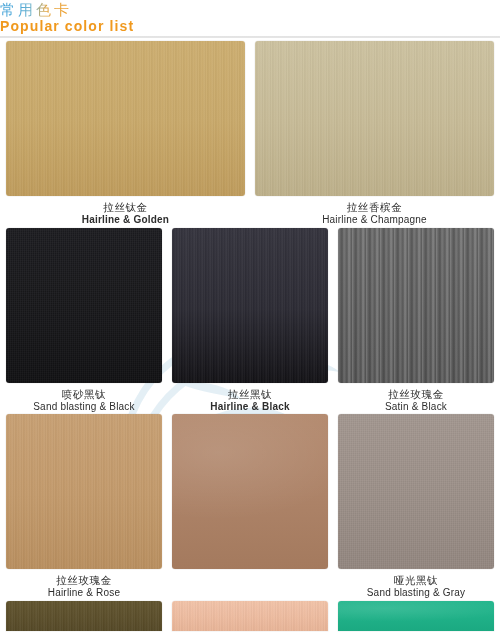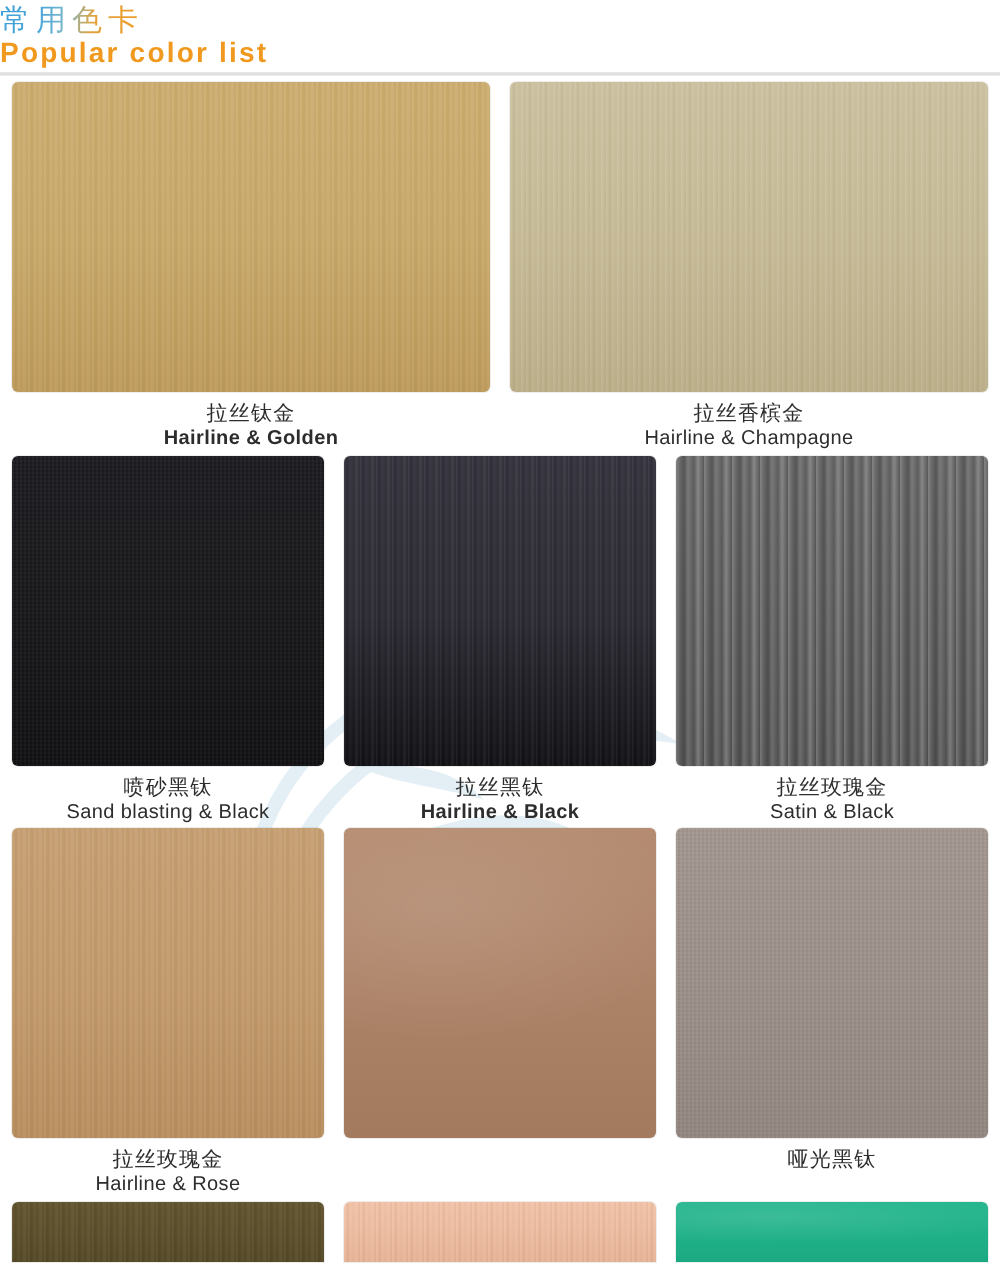--- a/index.html
+++ b/index.html
@@ -276,20 +276,21 @@
       <div class="swatch tex-mirror">
         <div class="sheen" style="background: linear-gradient(rgb(180, 139, 112) 0%, rgb(173, 131, 104) 52%, rgb(164, 122, 94) 100%);"></div>
       </div>
     </div>
     <div class="cell">
       <div class="swatch tex-sand">
         <div class="sheen" style="background: linear-gradient(rgb(163, 151, 144) 0%, rgb(156, 144, 137) 52%, rgb(147, 135, 128) 100%);"></div>
       </div>
       <div class="label">
         <span class="label-cn">哑光黑钛</span>
+        <span class="label-en">Sand blasting &amp; Gray</span>
       </div>
     </div>
   </div>
 
   <div class="row row-4">
     <div class="cell">
       <div class="swatch tex-hairline">
         <div class="sheen" style="background: linear-gradient(rgb(96, 83, 46) 0%, rgb(91, 78, 42) 52%, rgb(84, 72, 38) 100%);"></div>
       </div>
     </div>

